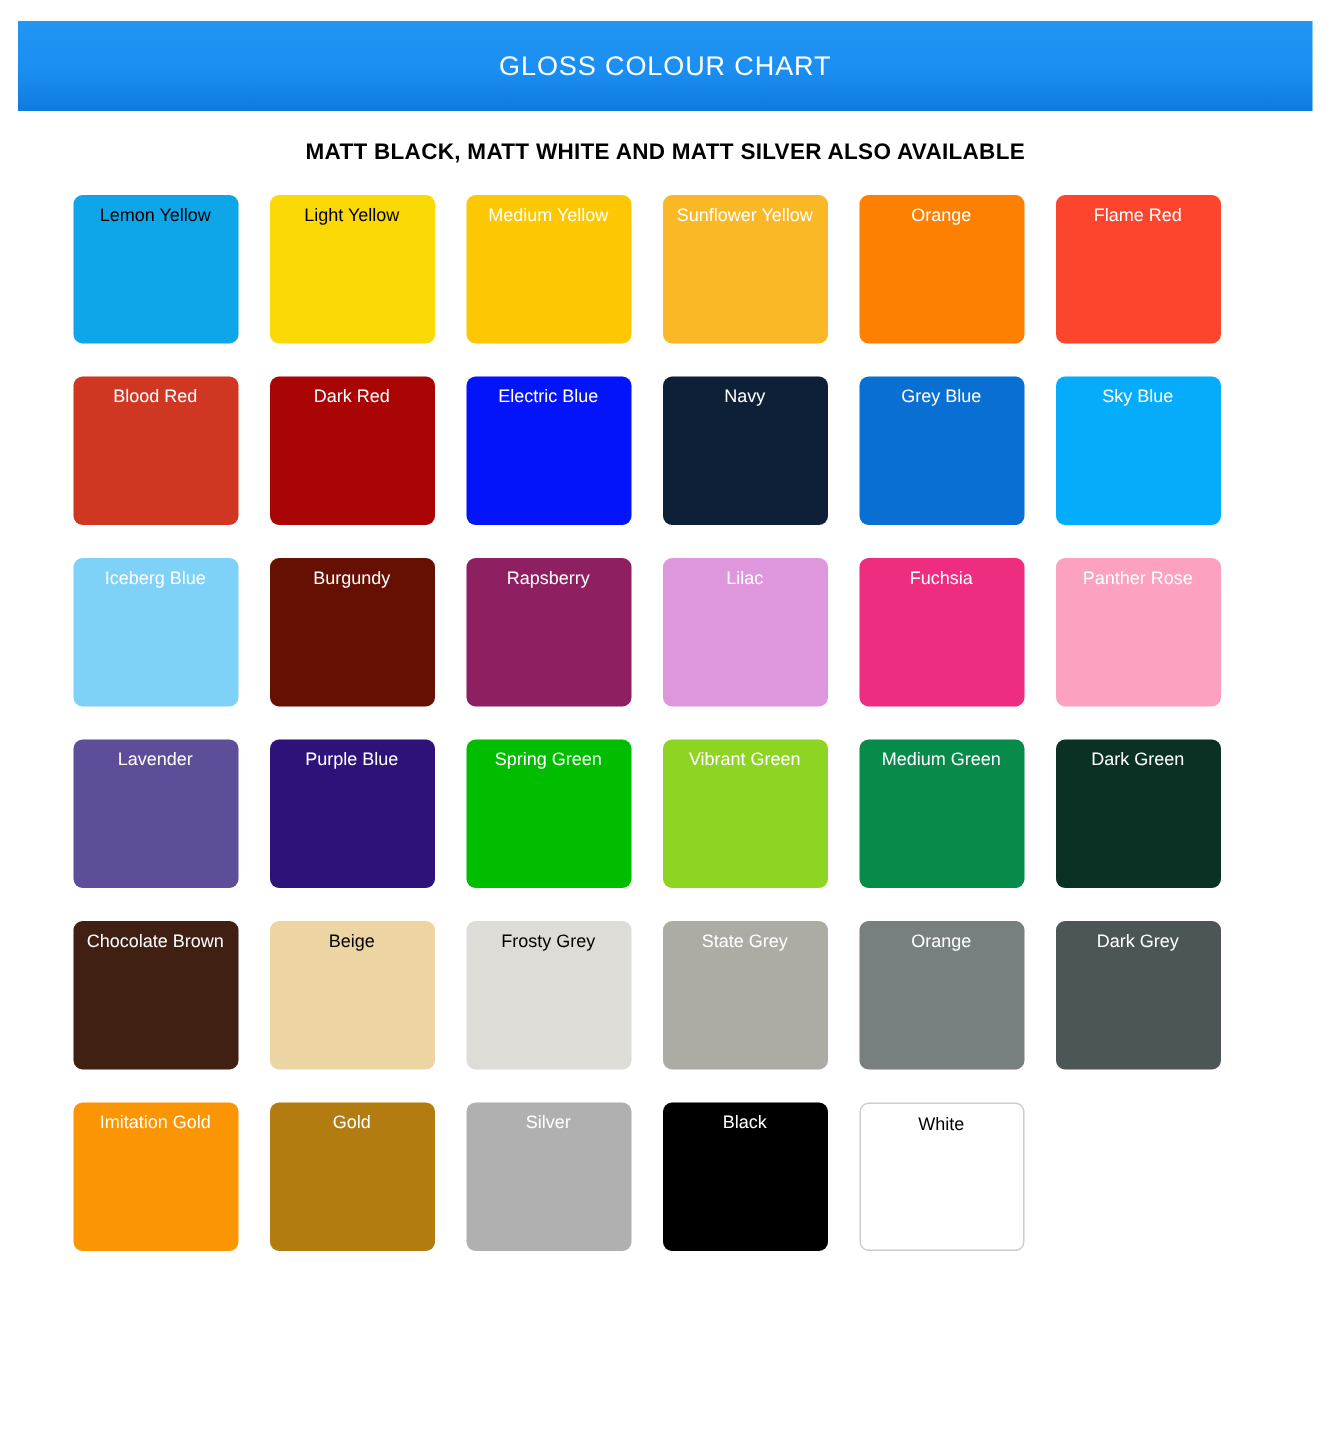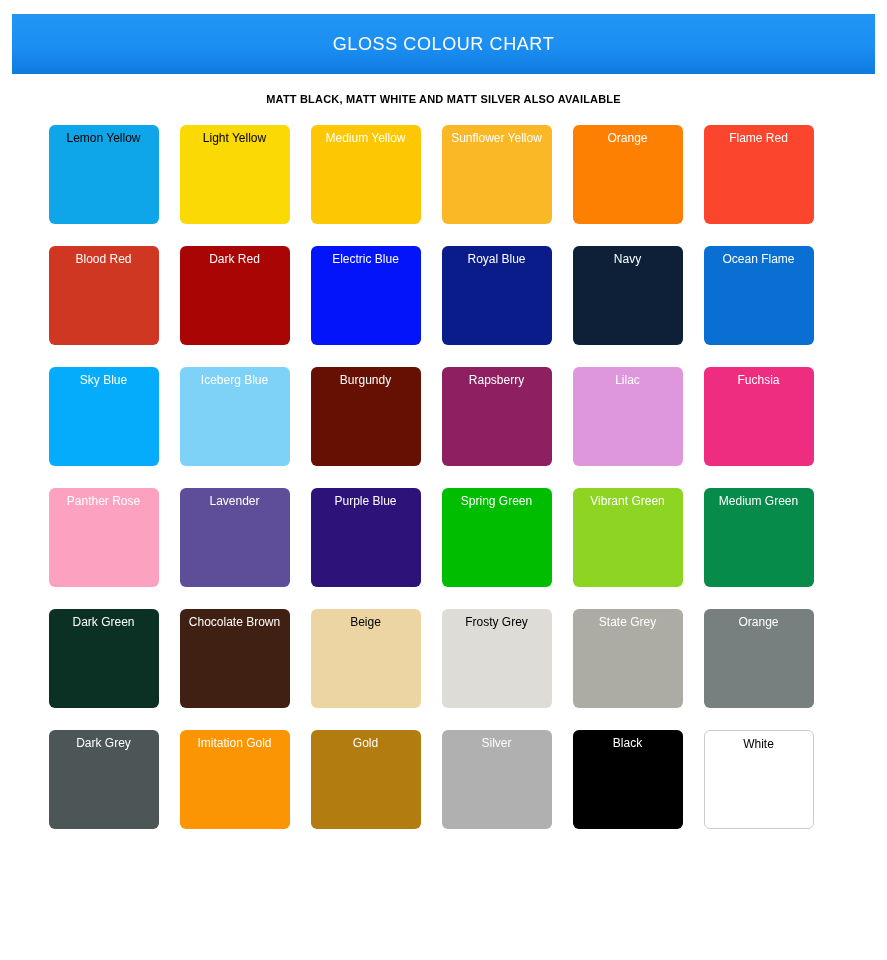--- a/index.html
+++ b/index.html
@@ -29,21 +29,21 @@
   }
   .title-bar .title-text {
     color: #ffffff;
     font-size: 18px;
     letter-spacing: 0.6px;
     font-weight: 400;
   }
   .subtitle {
     margin-top: 19px;
     text-align: center;
-    font-size: 11px;
+    font-size: 15px;
     font-weight: bold;
     color: #000000;
     letter-spacing: 0.2px;
   }
   .grid {
     margin: 20px auto 0 auto;
     width: 790px;
     display: grid;
     grid-template-columns: repeat(6, 110px);
     grid-column-gap: 21px;
@@ -102,28 +102,25 @@
       </div>
       <div class="swatch" style="background: rgb(208, 55, 34);">
         <div class="label" style="color: rgb(255, 255, 255);">Blood Red</div>
       </div>
       <div class="swatch" style="background: rgb(170, 5, 5);">
         <div class="label" style="color: rgb(255, 255, 255);">Dark Red</div>
       </div>
       <div class="swatch" style="background: rgb(3, 20, 251);">
         <div class="label" style="color: rgb(255, 255, 255);">Electric Blue</div>
       </div>
-      <div class="swatch" style="background: rgb(10, 27, 138);">
-        <div class="label" style="color: rgb(255, 255, 255);">Royal Blue</div>
-      </div>
       <div class="swatch" style="background: rgb(13, 32, 56);">
         <div class="label" style="color: rgb(255, 255, 255);">Navy</div>
       </div>
       <div class="swatch" style="background: rgb(10, 111, 210);">
-        <div class="label" style="color: rgb(255, 255, 255);">Ocean Flame</div>
+        <div class="label" style="color: rgb(255, 255, 255);">Grey Blue</div>
       </div>
       <div class="swatch" style="background: rgb(5, 172, 251);">
         <div class="label" style="color: rgb(255, 255, 255);">Sky Blue</div>
       </div>
       <div class="swatch" style="background: rgb(127, 210, 247);">
         <div class="label" style="color: rgb(255, 255, 255);">Iceberg Blue</div>
       </div>
       <div class="swatch" style="background: rgb(101, 16, 2);">
         <div class="label" style="color: rgb(255, 255, 255);">Burgundy</div>
       </div>

